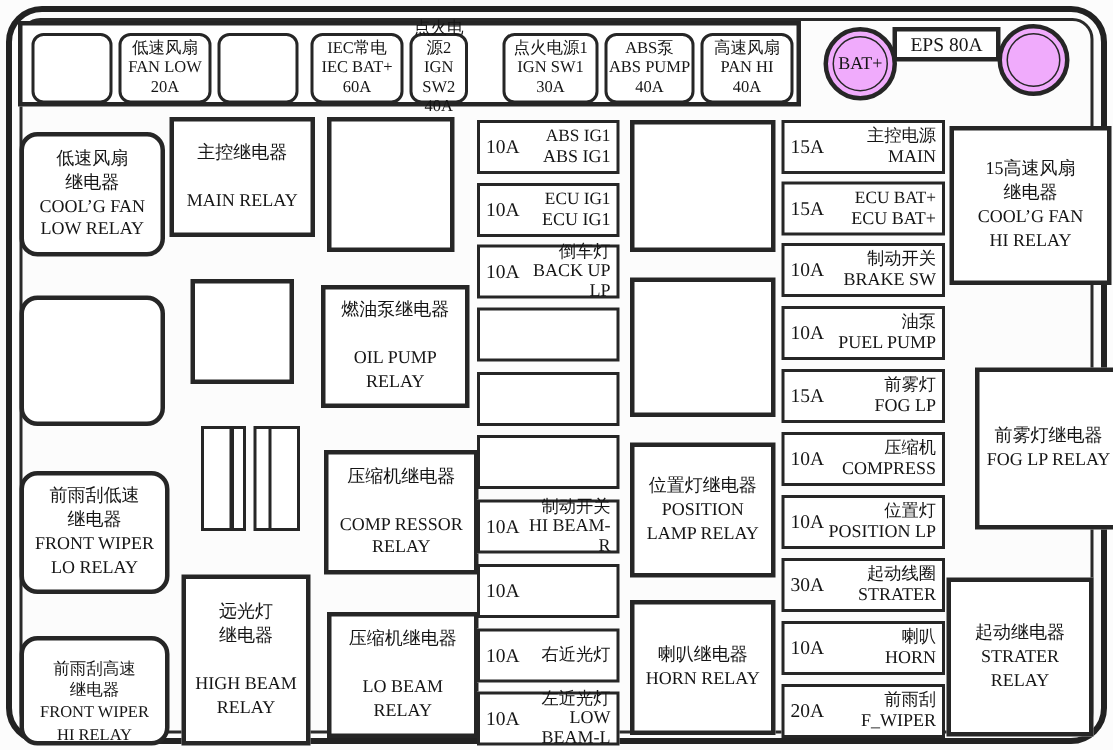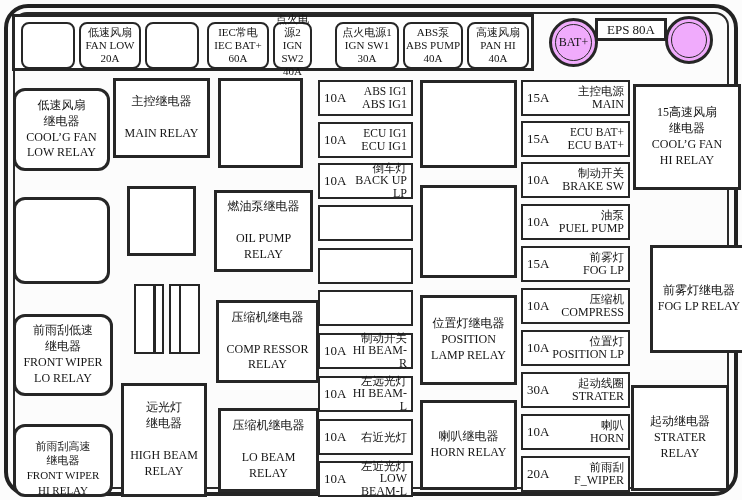--- a/index.html
+++ b/index.html
@@ -180,24 +180,20 @@
   <div class="box thin" style="left:318px;top:290px;width:95px;height:36px"></div>
   <div class="box thin fuse" style="left:318px;top:333px;width:95px;height:36px">
     <span class="amp">10A</span>
     <span class="lbl">
       <span class="cn">制动开关</span>
       <span class="en">HI BEAM-R</span>
     </span>
   </div>
   <div class="box thin fuse" style="left:318px;top:376px;width:95px;height:36px">
     <span class="amp">10A</span>
-    <span class="lbl">
-      <span class="cn">左远光灯</span>
-      <span class="en">HI BEAM-L</span>
-    </span>
   </div>
   <div class="box thin fuse" style="left:318px;top:419px;width:95px;height:36px">
     <span class="amp">10A</span>
     <span class="lbl">
       <span class="cn">右近光灯</span>
     </span>
   </div>
   <div class="box thin fuse" style="left:318px;top:461px;width:95px;height:36px">
     <span class="amp">10A</span>
     <span class="lbl">

